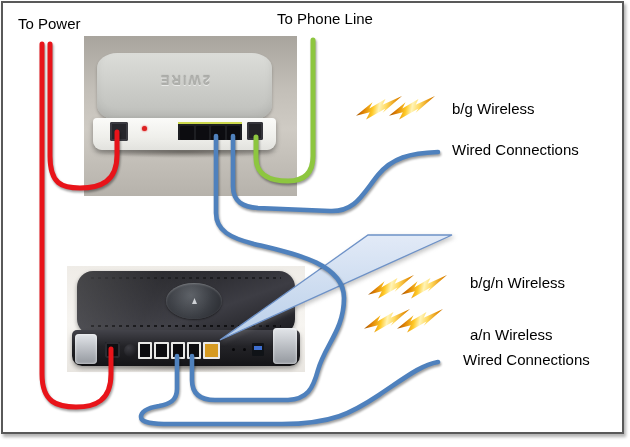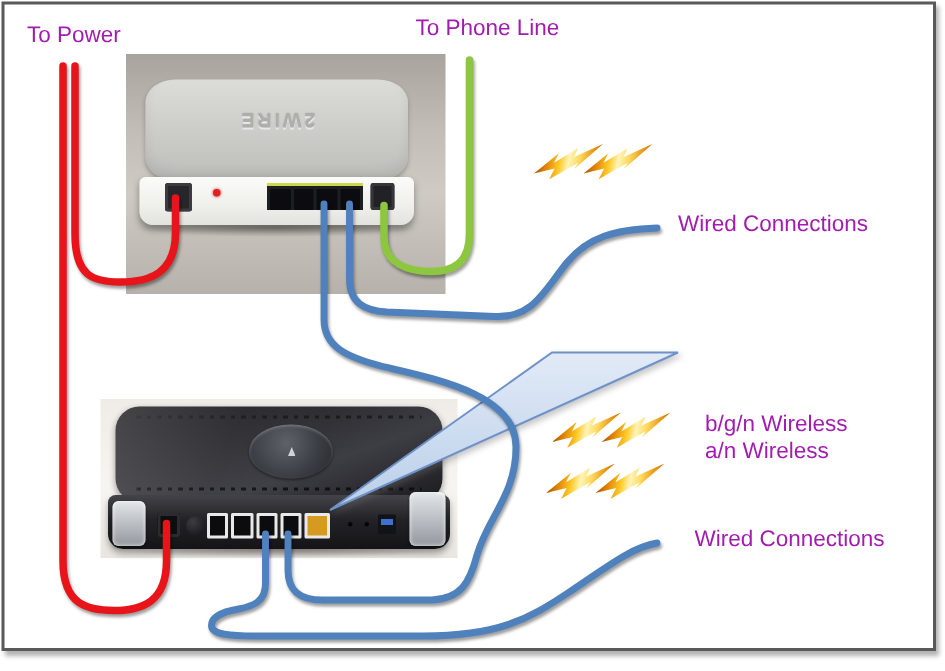--- a/index.html
+++ b/index.html
@@ -1,26 +1,26 @@
 <!DOCTYPE html>
 <html><head>
 <meta charset="utf-8">
 <style>
   html,body{margin:0;padding:0;background:#ffffff;font-family:"Liberation Sans",sans-serif;}
   .stage{position:relative;width:630px;height:447px;background:#fff;overflow:hidden;}
   .frame{position:absolute;left:1px;top:1px;width:619px;height:429px;border:2px solid #595959;
          box-shadow:2px 3px 3px rgba(0,0,0,.30);background:#fff;z-index:1;}
   .abs{position:absolute;}
-  .txt{position:absolute;color:#a21caf;font-size:15px;line-height:17px;z-index:7;white-space:nowrap;}
+  .txt{position:absolute;color:#000000;font-size:15px;line-height:17px;z-index:7;white-space:nowrap;}
   .to-power{left:18px;top:15px;}
   .to-phone{left:277px;top:10px;text-align:right;}
   .lbl-bg{left:452px;top:100px;}
   .lbl-wired-top{left:452px;top:141px;}
   .lbl-bgn{left:470px;top:274px;}
-  .lbl-an{left:470px;top:292px;}
+  .lbl-an{left:470px;top:326px;}
   .lbl-wired-bottom{left:463px;top:351px;}
 
   
   .photo1{left:84px;top:36px;width:213px;height:160px;z-index:2;
           background:linear-gradient(180deg,#a8a49d 0%,#c2beb7 32%,#cfcbc4 58%,#b6b2ab 100%);}
   .modem-top{position:absolute;left:13px;top:17px;width:175px;height:67px;border-radius:20px/15px;
              background:linear-gradient(180deg,#dcddd9 0%,#cbccc8 55%,#bdbeba 100%);
              box-shadow:0 2px 3px rgba(0,0,0,.25), inset 0 -5px 8px rgba(0,0,0,.07);}
   .modem-logo{position:absolute;left:0;right:0;top:20px;text-align:center;
               transform:rotate(180deg);color:#aeafab;font-weight:bold;font-size:13px;letter-spacing:2px;
@@ -175,20 +175,21 @@
 
     <path d="M 216,136 V 213 C 216,231 231,238 254,244 C 292,253 344,263 344,298 C 344,330 325,345 318,370 C 313,389 307,399 288,400 L 215,400 C 200,400 192,394 192,380 L 192,356" stroke-width="4.6" stroke="#4f81bd"></path>
 
     <path d="M 177,356 L 177,389 C 177,401 169,404 159,406 C 147,408 141,412 141,417 C 141,423 153,424 170,424 L 282,424 C 332,424 352,413 379,395 C 406,377 421,365 438,362" stroke-width="4.6" stroke="#4f81bd"></path>
   </svg>
 
   <div class="bolts bolts-bg">
     <div class="bolt b1"></div>
     <div class="bolt b2"></div>
   </div>
+  <div class="txt lbl-bg">b/g Wireless</div>
   <div class="txt lbl-wired-top">Wired Connections</div>
 
   <div class="bolts bolts-bgn">
     <div class="bolt b1"></div>
     <div class="bolt b2"></div>
   </div>
   <div class="txt lbl-bgn">b/g/n Wireless</div>
   <div class="bolts bolts-an">
     <div class="bolt b1"></div>
     <div class="bolt b2"></div>

